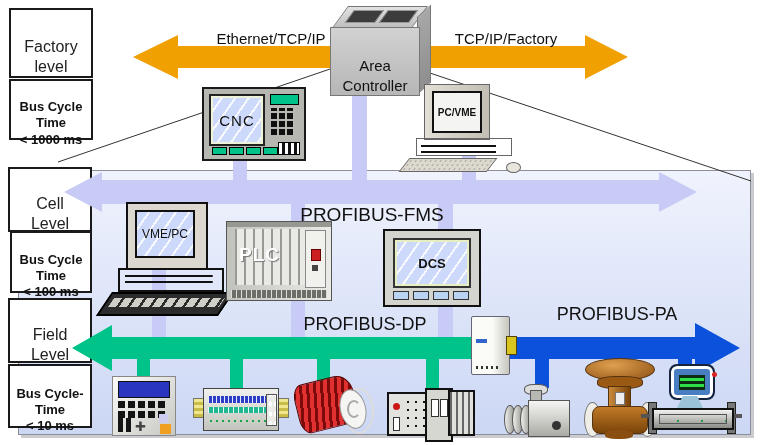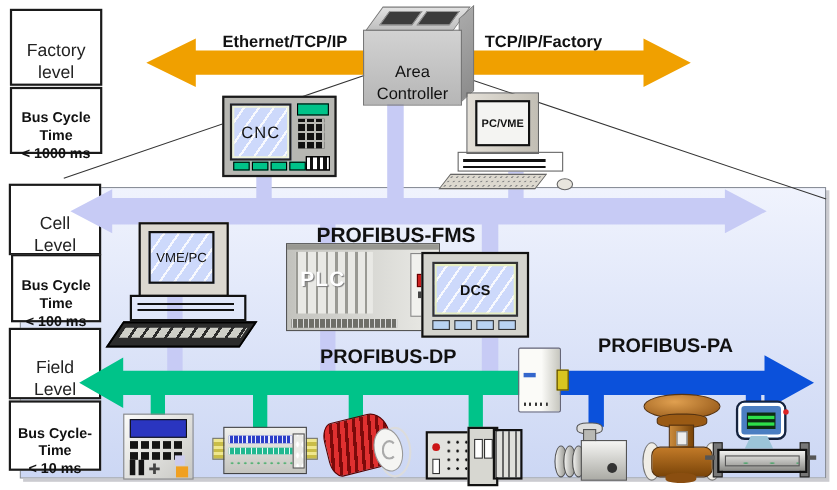--- a/index.html
+++ b/index.html
@@ -22,21 +22,21 @@
   .lvl{font-size:16px;color:#222;line-height:1.25;}
   .cyc{font-weight:bold;font-size:13px;line-height:1.25;}
   .b-factory{left:9px;top:8px;width:80px;height:66px;}
   .b-fcycle{left:9px;top:79px;width:80px;height:57px;}
   .b-cell{left:8px;top:167px;width:80px;height:61px;}
   .b-ccycle{left:10px;top:231px;width:78px;height:58px;}
   .b-field{left:8px;top:298px;width:80px;height:61px;}
   .b-dcycle{left:8px;top:364px;width:80px;height:60px;}
 
   
-  .blabel{font-weight:bold;text-align:center;z-index:5;}
+  .blabel{font-weight:normal;text-align:center;z-index:5;padding-left:12px;}
   .l-eth-left{left:179px;top:30px;width:160px;font-size:15px;}
   .l-eth-right{left:414px;top:30px;width:160px;font-size:15px;}
   .l-fms{left:285px;top:204px;width:150px;font-size:19px;}
   .l-dp{left:283px;top:314px;width:140px;font-size:18px;}
   .l-pa{left:530px;top:304px;width:150px;font-size:18px;}
 
   
   .ac{z-index:6;}
   .ac-top{left:340px;top:6px;width:78px;height:20px;background:linear-gradient(#e2e2e2,#bfbfbf);
           border:1px solid #777;transform:skewX(-36deg);}
@@ -79,21 +79,21 @@
   .vmepc-scr{left:7px;top:6px;width:56px;height:44px;border:2px solid #111;
              display:flex;align-items:center;justify-content:center;font-size:12px;}
   .vmepc-case{left:118px;top:268px;width:102px;height:20px;background:linear-gradient(#e6e2da,#bcb8ae);border:2px solid #111;
               background-image:repeating-linear-gradient(0deg,transparent 0 4px,#111 4px 6px);
               background-size:86% 70%;background-repeat:no-repeat;background-position:5px 3px;}
   .vmepc-kbd{left:104px;top:292px;width:118px;height:20px;background:#2c2c2c;border:2px solid #000;transform:skewX(-34deg);
              background-image:repeating-linear-gradient(90deg,#cfcfc8 0 8px,#2c2c2c 8px 11px);
              background-size:94% 45%;background-repeat:no-repeat;background-position:4px 4px;}
 
   
-  .plc{left:260px;top:221px;width:104px;height:78px;background:linear-gradient(90deg,#c2c2bd,#ebebe7);border:1px solid #555;padding-left:34px;}
+  .plc{left:226px;top:221px;width:104px;height:78px;background:linear-gradient(90deg,#c2c2bd,#ebebe7);border:1px solid #555;}
   .plc-top{left:0;top:0;width:100%;height:5px;background:#989892;}
   .plc-slots{left:8px;top:7px;width:70px;height:56px;
              background:repeating-linear-gradient(90deg,#9a9a94 0 2px,#e9e9e5 2px 9px);}
   .plc-lab{left:12px;top:22px;color:#fff;font-weight:bold;font-size:19px;letter-spacing:1px;text-shadow:1px 1px 1px #777;}
   .plc-mod{right:5px;top:8px;width:19px;height:56px;background:#f1f1ee;border:1px solid #888;}
   .plc-red{left:5px;top:18px;width:8px;height:10px;background:#cc2020;border:1px solid #600;}
   .plc-dot{left:6px;top:34px;width:6px;height:6px;background:#444;}
   .plc-base{left:4px;bottom:2px;width:96px;height:8px;background:#6e6e68;
             background-image:repeating-linear-gradient(90deg,#ddd 0 1px,transparent 1px 5px);}
 

